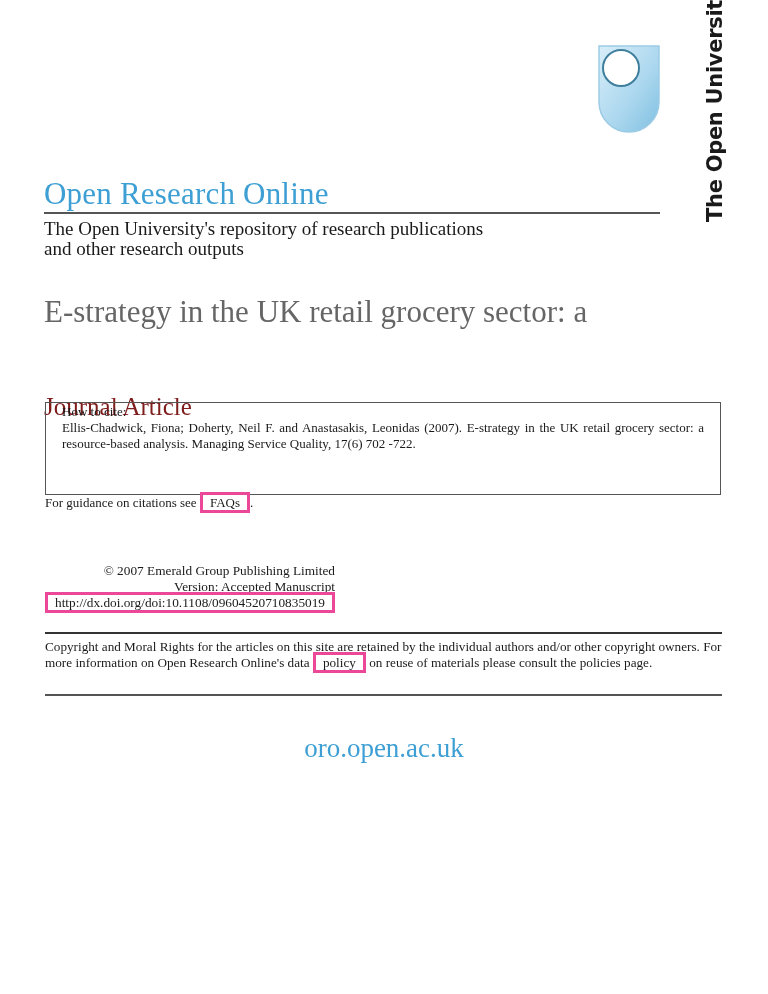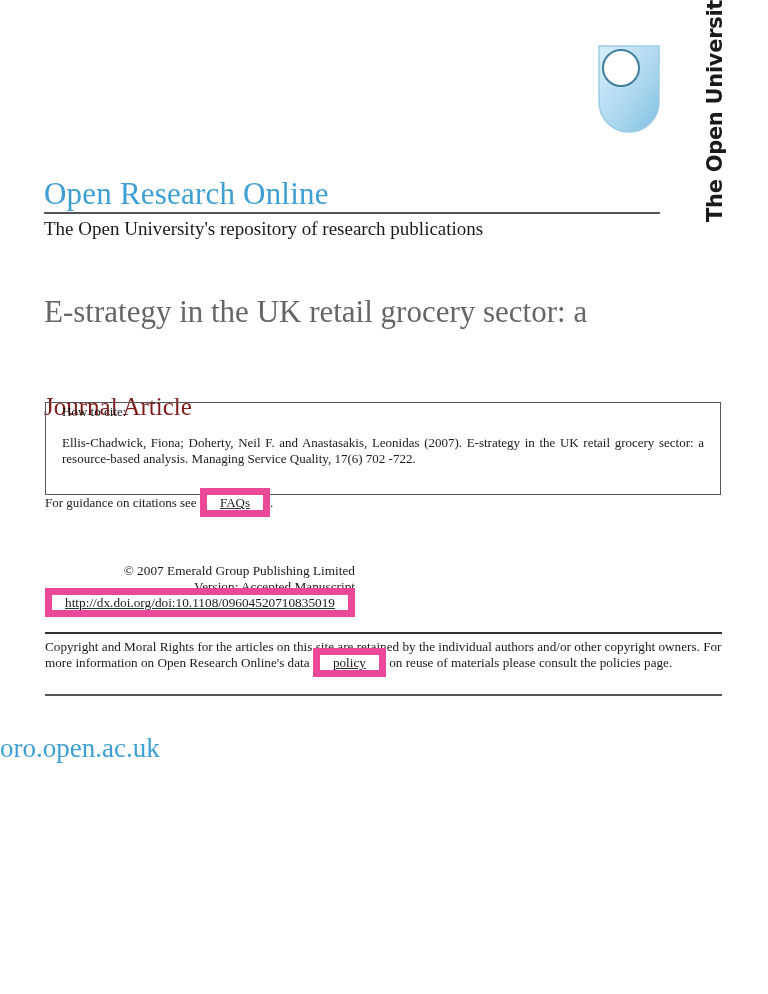--- a/index.html
+++ b/index.html
@@ -35,40 +35,40 @@
       left: 44px; top: 394px; font-family: "Liberation Serif", serif;
       font-size: 25px; color: #7f1d1d; line-height: 26px;
     }
     .cite-box {
       left: 45px; top: 402px; width: 676px; height: 93px;
       border: 1px solid #555; box-sizing: border-box;
       padding: 0 16px;
       font-family: "Liberation Serif", serif; font-size: 13px; line-height: 16px;
     }
     .cite-head { margin-top: 1px; }
-    .cite-body { margin-top: 15px; text-align: justify; }
+    .cite-body { text-align: justify; }
     .guidance {
       left: 45px; top: 495px; font-family: "Liberation Serif", serif; font-size: 13px;
     }
     .link-box {
-      border: 7px solid #ec4899; text-decoration: underline;
-      text-decoration-color: #333; padding: 0 13px;
+      border: 3px solid #ec4899; 
+      text-decoration-color: #333; padding: 0 7px;
     }
     .meta {
       left: 45px; top: 563px; font-family: "Liberation Serif", serif;
       font-size: 13.3px; line-height: 16px; text-align: right;
     }
     .rule-mid { left: 45px; top: 632px; width: 677px; border-top: 2px solid #333; }
     .rights {
       left: 45px; top: 639px; width: 677px; font-family: "Liberation Serif", serif;
       font-size: 13.2px; line-height: 16px;
     }
     .rule-bot { left: 45px; top: 694px; width: 677px; border-top: 2px solid #555; }
     .oro-url {
-      left: 0; width: 768px; text-align: left; top: 733px;
+      left: 0; width: 768px; text-align: center; top: 733px;
       font-family: "Liberation Serif", serif; font-size: 27px; color: #3d9fd3;
     }
   </style>
 </head>
 <body>
 
 <div class="abs logo-shield">
   <svg width="64" height="90" viewBox="0 0 64 90">
     <defs>
       <linearGradient id="sg" x1="0" y1="0" x2="1" y2="1">
@@ -81,20 +81,21 @@
     <circle cx="24" cy="24" r="18" fill="#ffffff" stroke="#3f7f9d" stroke-width="2"></circle>
   </svg>
 </div>
 
 <div class="abs ou-vertical">The Open University</div>
 
 <div class="abs oro-title">Open Research Online</div>
 <div class="abs rule-top"></div>
 <div class="abs subtitle">
   <div>The Open University's repository of research publications</div>
+  <div>and other research outputs</div>
 </div>
 
 <div class="abs doc-title">
   <div>E-strategy in the UK retail grocery sector: a</div>
 </div>
 
 <div class="abs doc-type">Journal Article</div>
 
 <div class="abs cite-box">
   <div class="cite-head">How to cite:</div>

